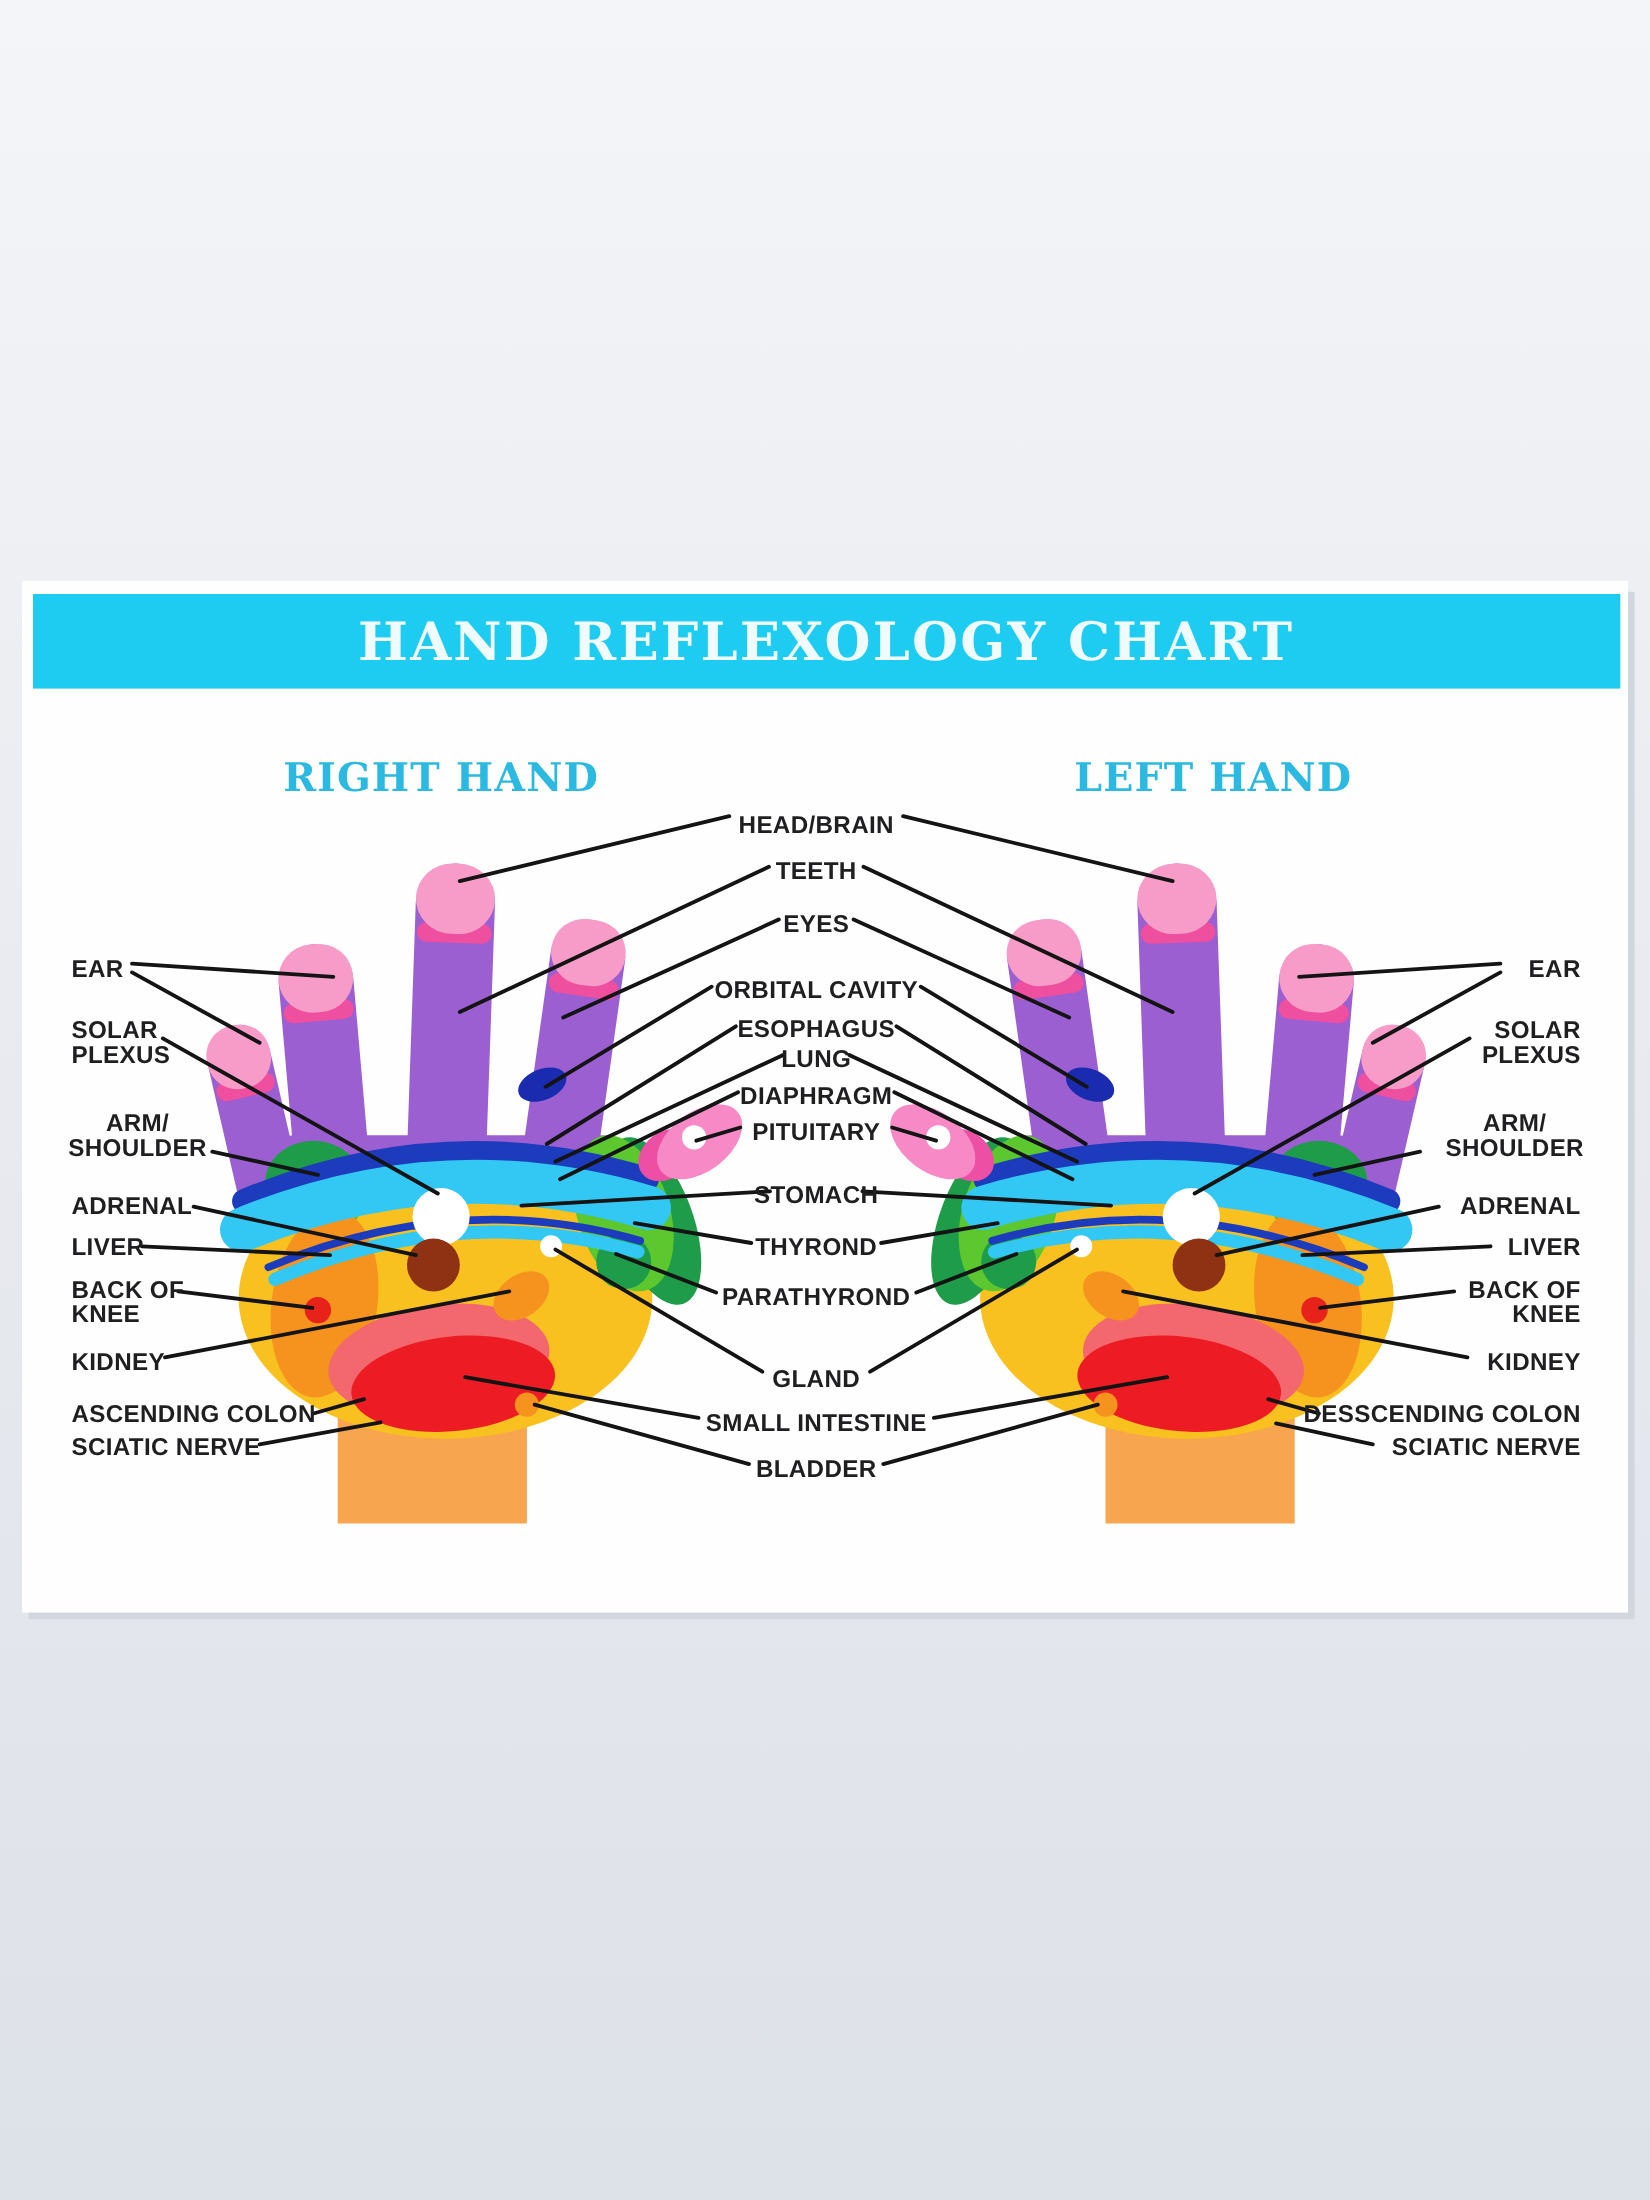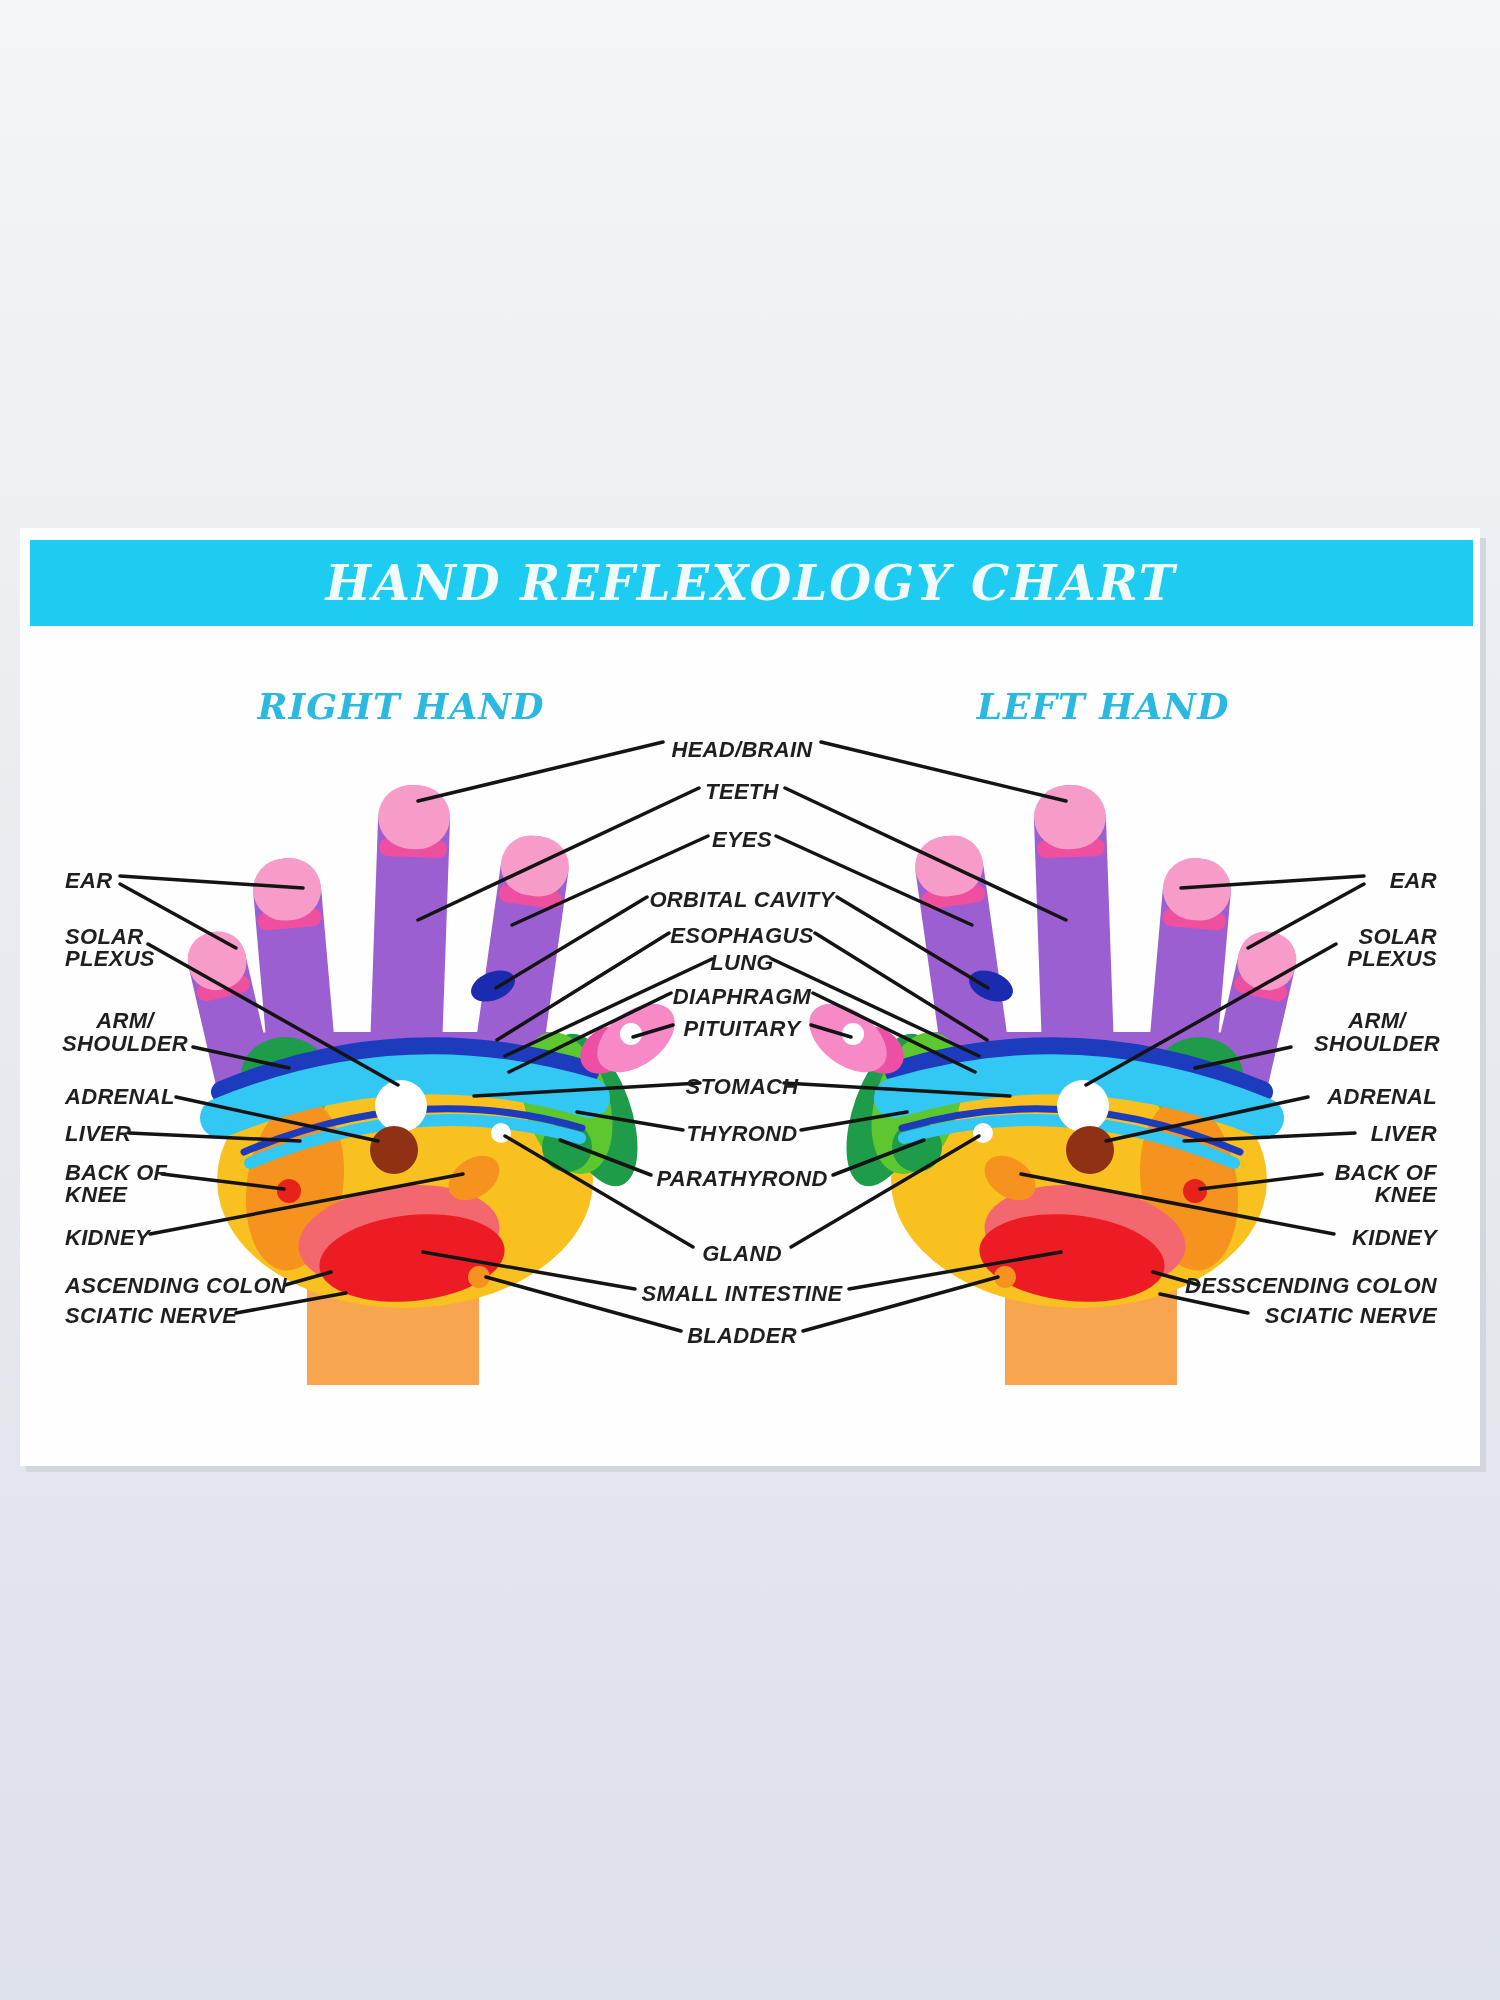--- a/index.html
+++ b/index.html
@@ -1,16 +1,16 @@
 <!DOCTYPE html>
 <html><head>
 <meta charset="utf-8">
 <style>
   html,body{margin:0;padding:0;background:#e4e7ec;}
-  .stage{position:relative;width:1500px;height:2000px;overflow:hidden;margin:0 auto;font-style:italic;}
+  .stage{position:relative;width:1500px;height:2000px;overflow:hidden;margin:0 auto;}
   svg{display:block;}
   .poster-title{
     font-family:"DejaVu Serif", serif;
     font-weight:700;
     font-size:48px;
     letter-spacing:2px;
     text-anchor:middle;
   }
   .hand-heading{
     font-family:"DejaVu Serif", serif;

